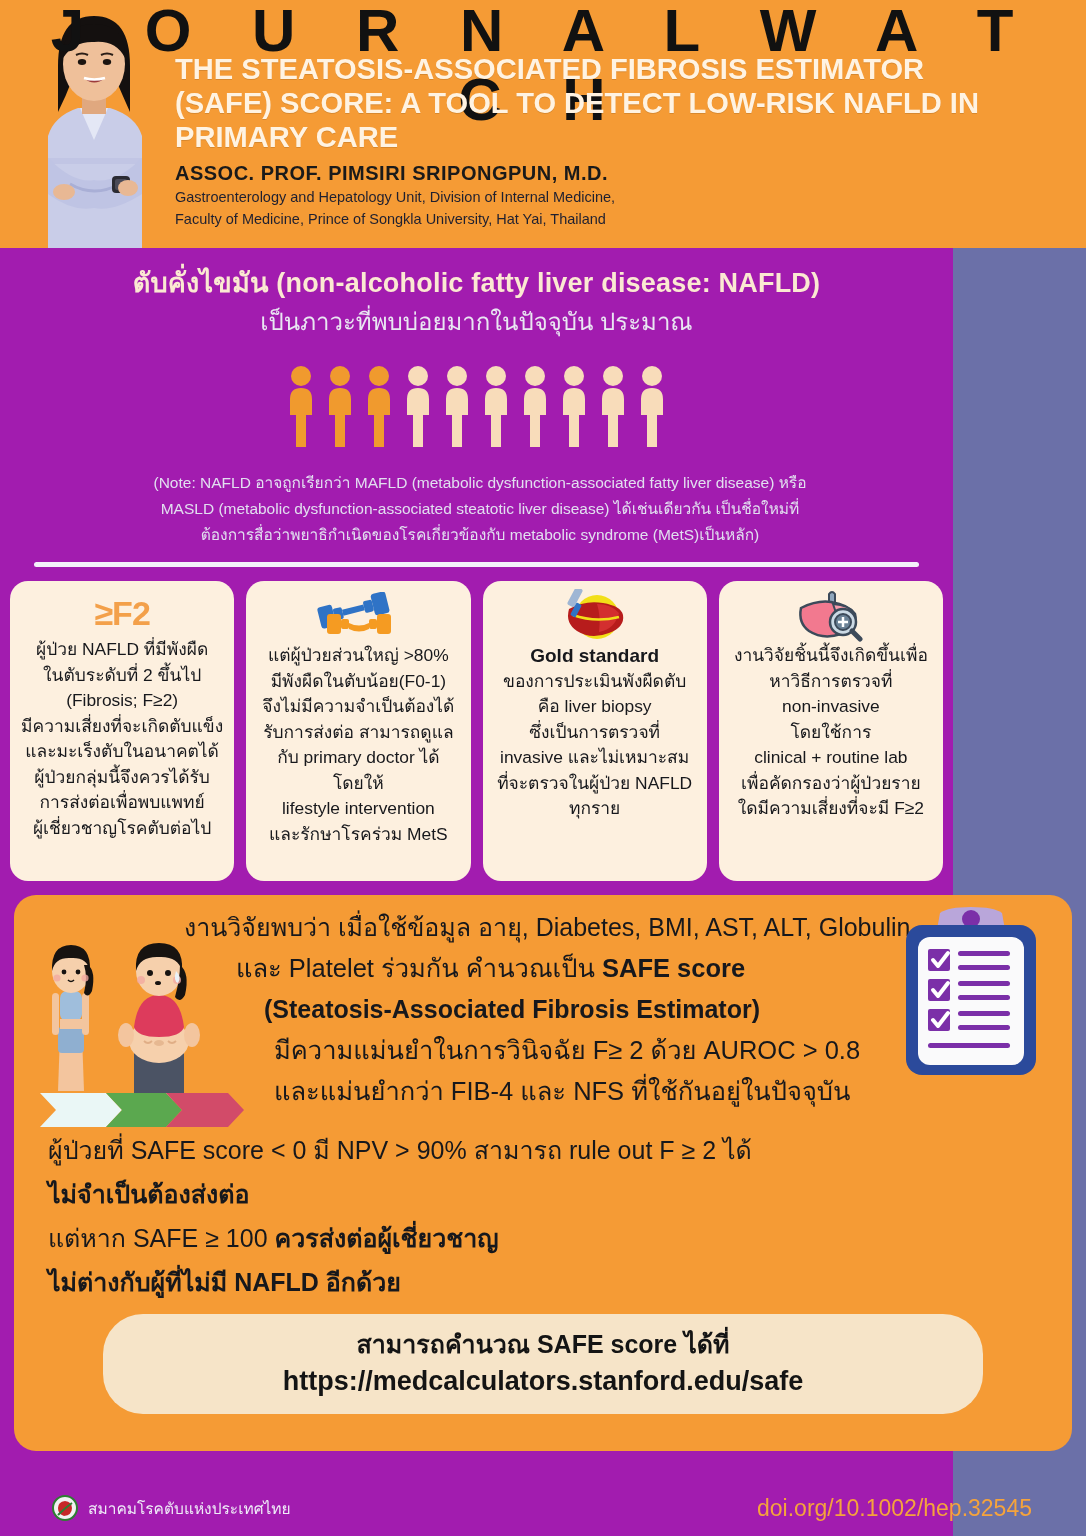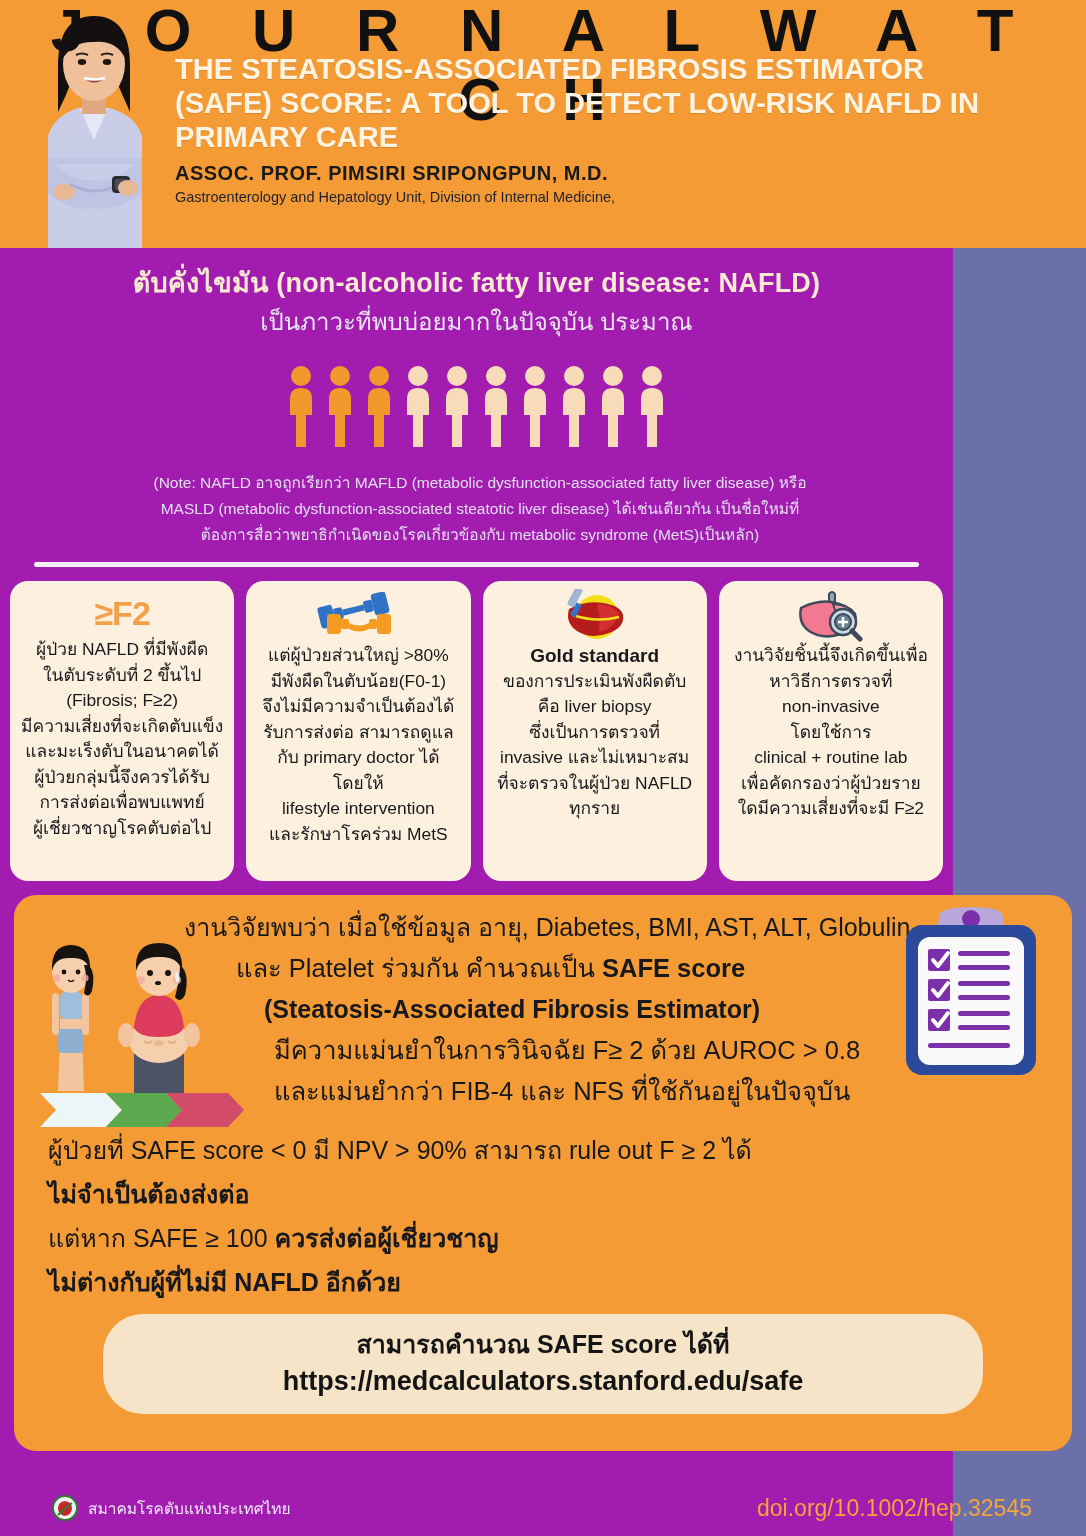--- a/index.html
+++ b/index.html
@@ -177,20 +177,21 @@
     </svg>
 
     <div class="journal-watch">J O U R N A L   W A T C H</div>
 
     <div class="title-block">
       <div class="title-line">THE STEATOSIS-ASSOCIATED FIBROSIS ESTIMATOR</div>
       <div class="title-line">(SAFE) SCORE: A TOOL TO DETECT LOW-RISK NAFLD IN</div>
       <div class="title-line">PRIMARY CARE</div>
       <div class="author">ASSOC. PROF. PIMSIRI SRIPONGPUN, M.D.</div>
       <div class="affil">Gastroenterology and Hepatology Unit, Division of Internal Medicine,</div>
+      <div class="affil">Faculty of Medicine, Prince of Songkla University, Hat Yai, Thailand</div>
     </div>
   </div>
 
   <div class="intro">
     <h2>ตับคั่งไขมัน (non-alcoholic fatty liver disease: NAFLD)</h2>
     <h3>เป็นภาวะที่พบบ่อยมากในปัจจุบัน ประมาณ</h3>
 
     <div class="stat-row">
       <div class="people" id="people-row">
           <svg width="38" height="82" viewBox="0 0 38 82">

